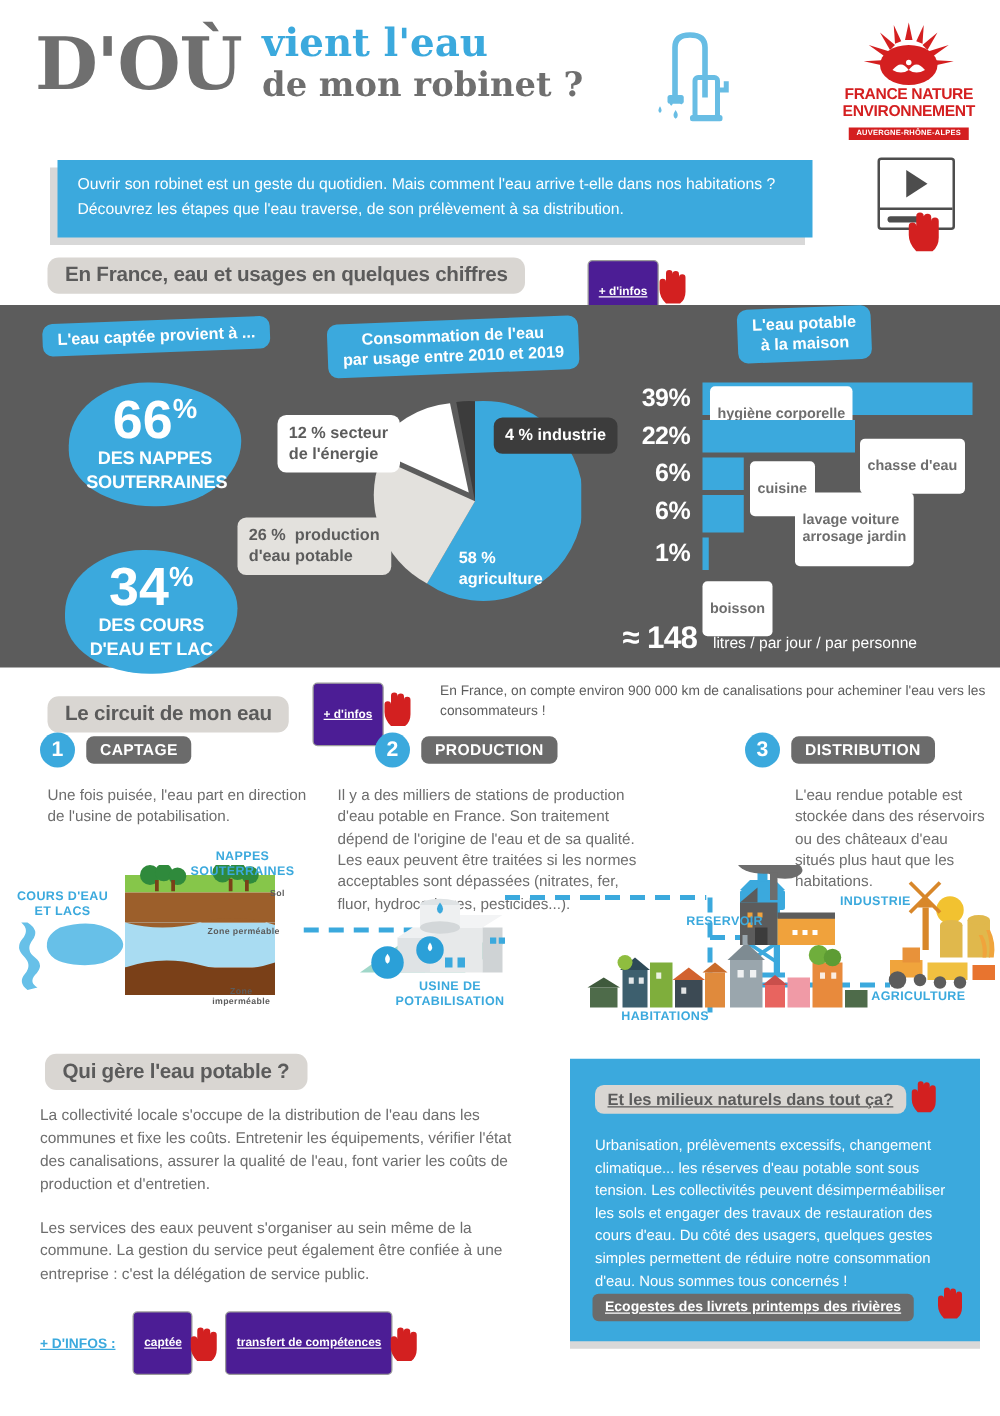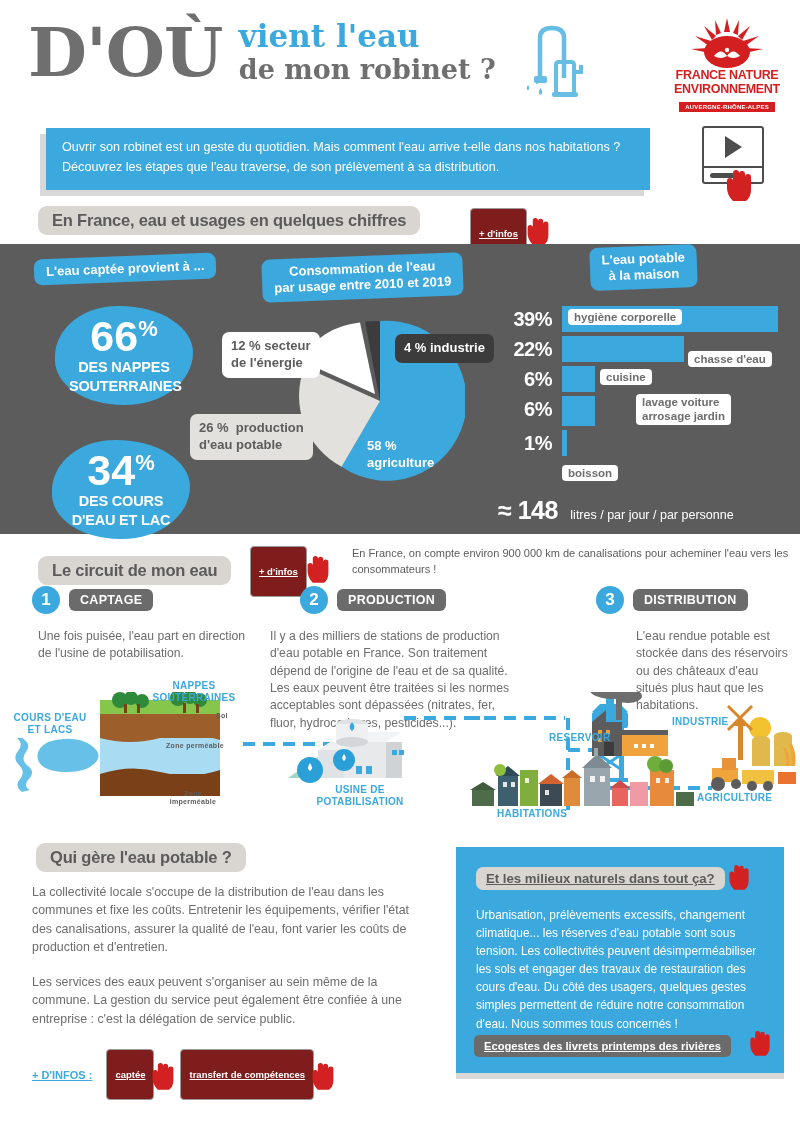--- a/index.html
+++ b/index.html
@@ -10,21 +10,21 @@
     font-family: "Liberation Sans", sans-serif;
     overflow: hidden;
   }
   #page { position: relative; width: 800px; height: 1133px; background: #fff; }
 
   
   .header { position: relative; height: 120px; }
   .title-wrap { position: absolute; left: 28px; top: 18px; }
   .t-dou {
     font-family: "DejaVu Serif", serif;
-    font-weight: bold; font-size: 68px; color: #6f6f6f;
+    font-weight: bold; font-size: 58px; color: #6f6f6f;
     letter-spacing: -1px; line-height: 1; display: inline-block;
     vertical-align: middle;
   }
   .t-right { display: inline-block; vertical-align: middle; margin-left: 12px; }
   .t-line1 {
     font-family: "DejaVu Serif", serif; font-weight: bold;
     font-size: 31px; color: #3ba9dd; line-height: 1.12;
   }
   .t-line2 {
     font-family: "DejaVu Serif", serif; font-weight: bold;
@@ -69,21 +69,21 @@
     border-top: 11px solid transparent; border-bottom: 11px solid transparent;
   }
 
   
   .grey-pill {
     display: inline-block; background: #d9d6d2; color: #5b5b5b;
     font-weight: bold; border-radius: 9px; padding: 5px 14px;
     font-size: 16.5px; letter-spacing: -0.2px;
   }
   .info-btn {
-    display: inline-block; background: #7f1d1d; color: #fff; font-weight: bold;
+    display: inline-block; background: #4c1d95; color: #fff; font-weight: bold;
     font-size: 9.5px; border-radius: 4px; padding: 19px 8px; border: 1.5px solid #9a9a9a;
     text-decoration: underline; white-space: nowrap;
   }
   .blue-tag {
     display: inline-block; background: #3ba9dd; color: #fff; font-weight: bold;
     border-radius: 8px; padding: 5px 12px; font-size: 13px;
     transform: rotate(-2.2deg); line-height: 1.25;
   }
 
   
@@ -119,21 +119,21 @@
   
   .bars { position: absolute; left: 496px; top: 62px; width: 292px; }
   .bar-row { position: relative; height: 30px; }
   .bar-pct {
     position: absolute; left: 0; width: 56px; text-align: right;
     font-size: 20px; font-weight: bold; color: #fff; top: 2px; letter-spacing: -0.5px;
   }
   .bar-fill { position: absolute; left: 66px; top: 0; height: 26px; background: #3ba9dd; }
   .bar-lbl {
     position: absolute; top: 3px; background: #fff; color: #6d6d6d; font-size: 11.5px;
-    font-weight: bold; border-radius: 4px; padding: 2px 6px; white-space: nowrap;
+    font-weight: bold; border-radius: 4px; padding: 16px 6px; white-space: nowrap;
   }
   .bar-lbl.two { top: -2px; line-height: 1.18; margin-left: 36px; }
   .litres-row { position: absolute; left: 498px; top: 252px; color: #fff; }
   .litres-num { font-size: 25px; font-weight: bold; letter-spacing: -0.5px; }
   .litres-txt { font-size: 12.5px; margin-left: 8px; }
 
   
   .circuit-head { position: relative; height: 52px; padding: 12px 0 0 38px; }
   .circuit-note {
     position: absolute; left: 352px; top: 12px; color: #5c5c5c;

